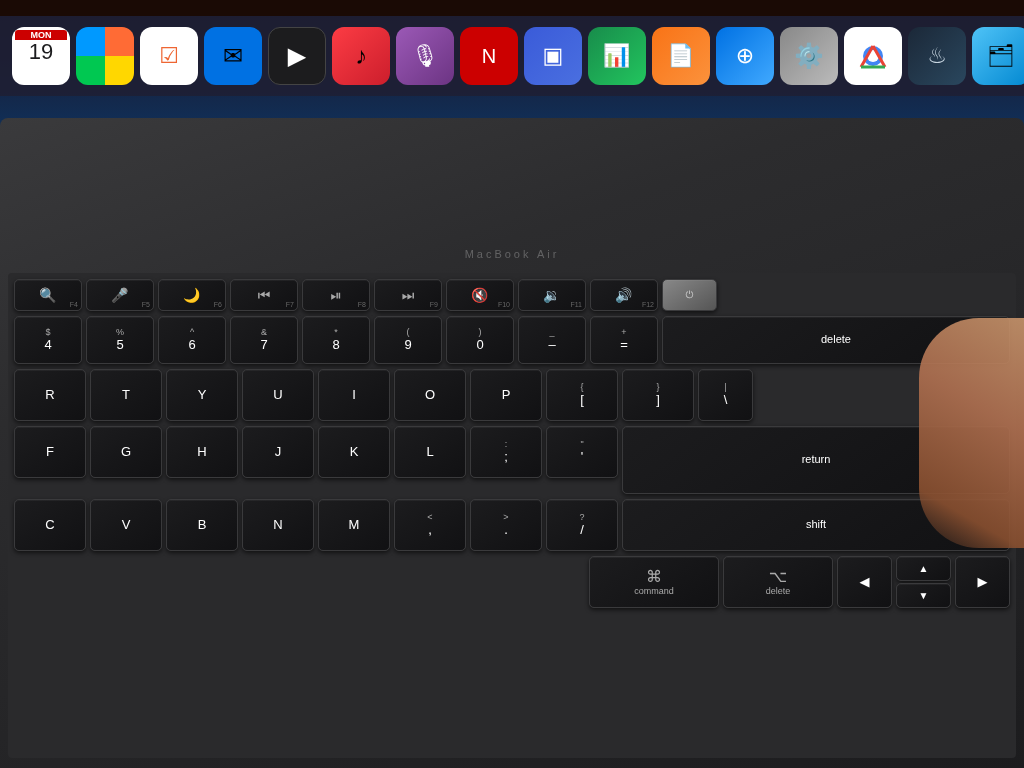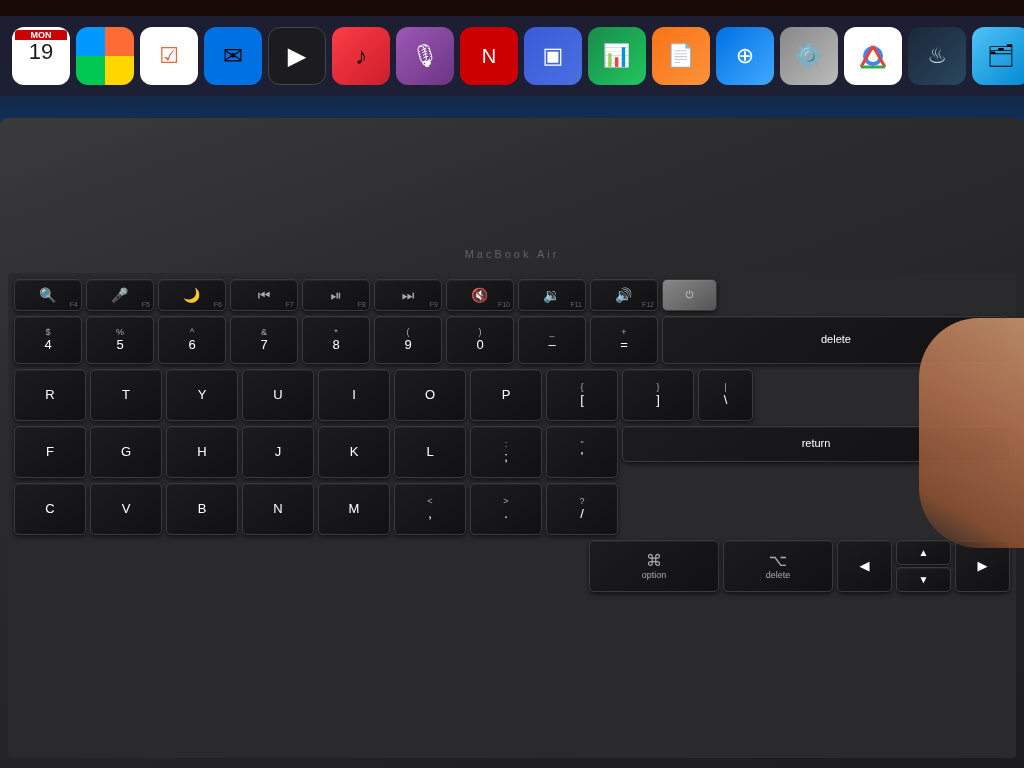--- a/index.html
+++ b/index.html
@@ -437,21 +437,21 @@
           <span class="key-main">L</span>
         </div>
       <div class="key letter-key">
         <span class="key-top">:</span>
         <span class="key-main">;</span>
       </div>
       <div class="key letter-key">
         <span class="key-top">"</span>
         <span class="key-main">'</span>
       </div>
-      <div class="key return-key" style="height:36px;">
+      <div class="key return-key" style="height:68px;">
         <span class="key-main" style="font-size:11px;">return</span>
       </div>
     </div>
 
     <div class="key-row">
       <div class="key letter-key">
           <span class="key-main">C</span>
         </div>
       <div class="key letter-key">
           <span class="key-main">V</span>
@@ -470,29 +470,32 @@
         <span class="key-main">,</span>
       </div>
       <div class="key letter-key">
         <span class="key-top">&gt;</span>
         <span class="key-main">.</span>
       </div>
       <div class="key letter-key">
         <span class="key-top">?</span>
         <span class="key-main">/</span>
       </div>
+      <div class="key shift-key">
+        <span class="key-main" style="font-size:11px;">shift</span>
+      </div>
     </div>
 
     <div class="key-row" style="margin-top:2px;">
 
       <div style="flex:1;"></div>
 
       <div class="key command-key" style="height:52px; width:130px;">
         <span class="key-top" style="font-size:16px;">⌘</span>
-        <span class="key-label">option</span>
+        <span class="key-label">command</span>
       </div>
 
       <div class="key option-key" style="height:52px; width:110px;">
         <span class="key-top" style="font-size:16px;">⌥</span>
         <span class="key-label">delete</span>
       </div>
 
       <div class="key" style="height:52px; width:55px;">
         <span class="key-main">◀</span>
       </div>

